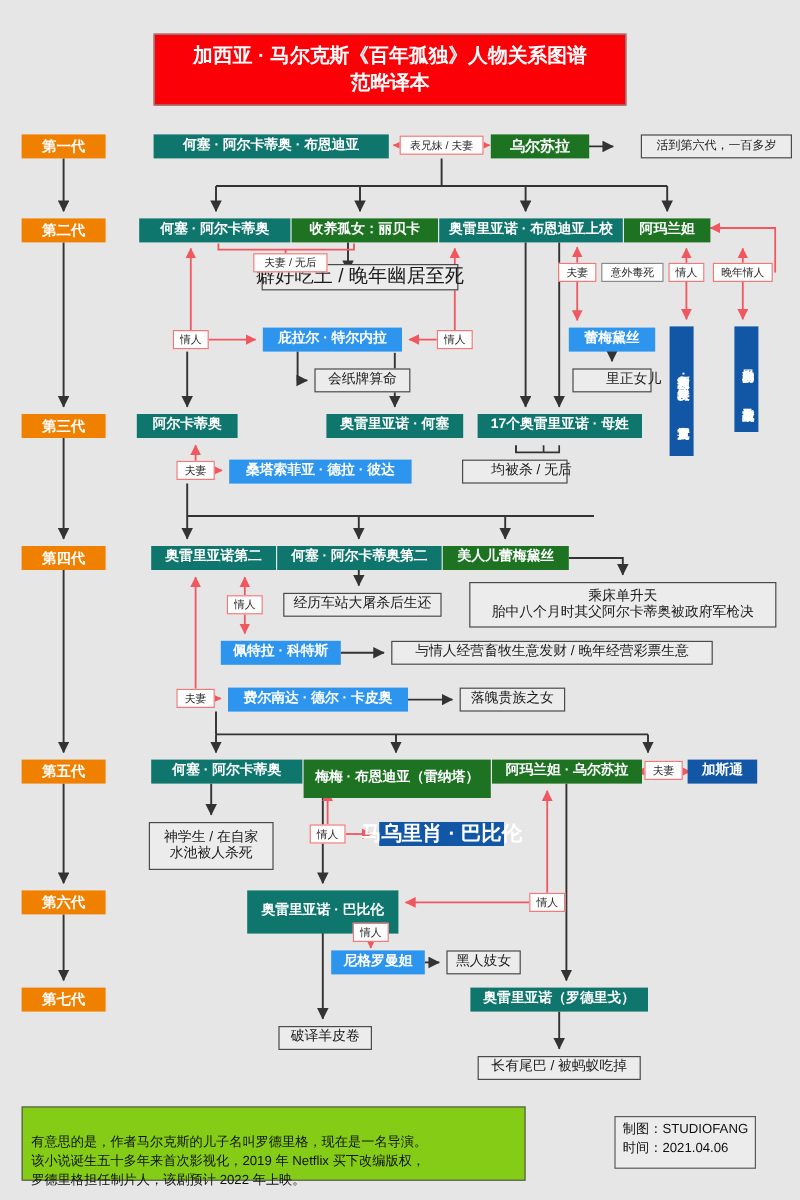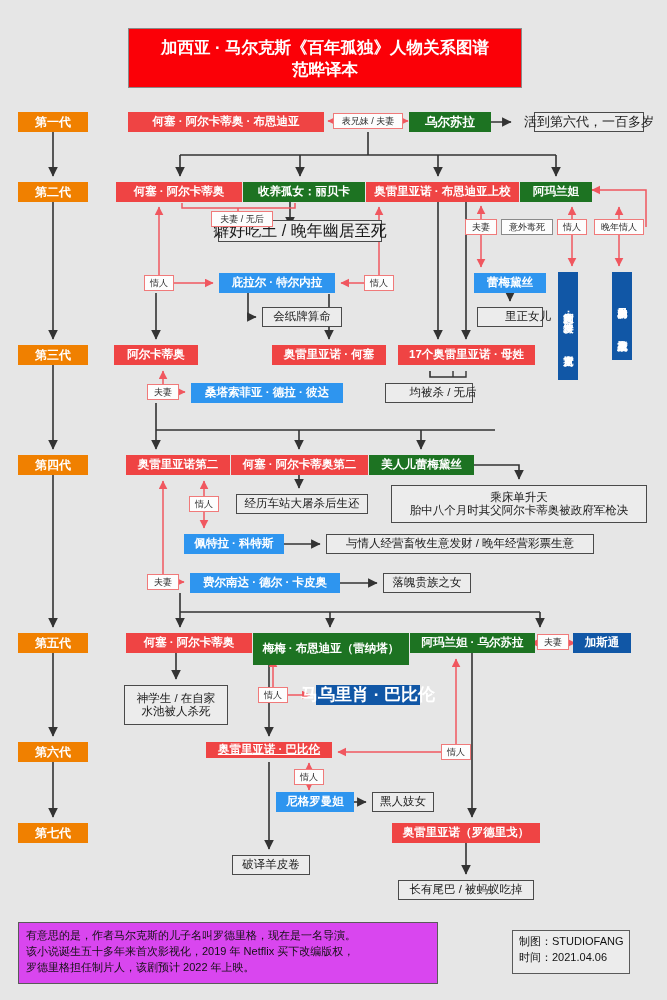--- a/index.html
+++ b/index.html
@@ -15,21 +15,21 @@
 
   .node{
     position:absolute;
     box-sizing:border-box;
     display:flex;align-items:center;justify-content:center;
     text-align:center;
     line-height:1.15;
     white-space:nowrap;
     z-index:3;
   }
-  .orange{background:#ef4444;color:#ffffff;font-weight:bold;}
+  .orange{background:#0f766e;color:#ffffff;font-weight:bold;}
   .green {background:#1d7322;color:#ffffff;font-weight:bold;}
   .blue  {background:#2e95ef;color:#ffffff;font-weight:bold;}
   .dblue {background:#1157a6;color:#ffffff;font-weight:bold;}
   .white {background:#ececec;color:#1a1a1a;border:1.4px solid #4a4a4a;}
   .pinkbox{background:#fdfdfd;color:#2a2a2a;border:1px solid #f07a7a;font-size:9px;padding:0 3px;}
   .greybox{background:#fdfdfd;color:#2a2a2a;border:1px solid #8a8a8a;font-size:9px;padding:0 3px;}
 
   .title{
     position:absolute;left:128px;top:28px;width:392px;height:58px;
     background:#fb0007;border:1.5px solid #8a8a8a;
@@ -47,23 +47,23 @@
 
   .vert{
     writing-mode:vertical-rl;
     text-orientation:upright;
     letter-spacing:0px;
     line-height:1;
   }
 
   .footnote{
     position:absolute;left:18px;top:922px;width:420px;height:62px;
-    background:#d946ef;border:1.4px solid #5a5a5a;
+    background:#84cc16;border:1.4px solid #5a5a5a;
     color:#111;font-size:11px;line-height:1.45;
-    padding:5px 7px;box-sizing:border-box;text-align:left;z-index:4;
+    padding:22px 7px;box-sizing:border-box;text-align:left;z-index:4;
   }
   .credit{
     position:absolute;left:512px;top:930px;width:118px;height:44px;
     background:#ececec;border:1.4px solid #5a5a5a;
     color:#111;font-size:11px;line-height:1.45;
     padding:3px 6px;box-sizing:border-box;text-align:left;z-index:4;
   }
   .footnote div,.credit div{white-space:nowrap;}
 </style>
 </head>
@@ -199,21 +199,21 @@
       <div class="genlabel" style="top: 182px;">第二代</div>
       <div class="genlabel" style="top: 345px;">第三代</div>
       <div class="genlabel" style="top: 455px;">第四代</div>
       <div class="genlabel" style="top: 633px;">第五代</div>
       <div class="genlabel" style="top: 742px;">第六代</div>
       <div class="genlabel" style="top: 823px;">第七代</div>
     </div>
   <div id="nodes">
       <div class="node orange" style="left: 128px; top: 112px; width: 196px; height: 20px; font-size: 11.5px;">何塞 · 阿尔卡蒂奥 · 布恩迪亚</div>
       <div class="node green" style="left: 409px; top: 112px; width: 82px; height: 20px; font-size: 12.5px;">乌尔苏拉</div>
-      <div class="node white" style="left: 534px; top: 112px; width: 110px; height: 20px; font-size: 13px;">活到第六代，一百多岁</div>
+      <div class="node white" style="left: 534px; top: 112px; width: 126px; height: 20px; font-size: 10px;">活到第六代，一百多岁</div>
       <div class="node orange" style="left: 116px; top: 182px; width: 126px; height: 20px; font-size: 11.5px;">何塞 · 阿尔卡蒂奥</div>
       <div class="node green" style="left: 243px; top: 182px; width: 122px; height: 20px; font-size: 11.5px;">收养孤女：丽贝卡</div>
       <div class="node orange" style="left: 366px; top: 182px; width: 153px; height: 20px; font-size: 11.5px;">奥雷里亚诺 · 布恩迪亚上校</div>
       <div class="node green" style="left: 520px; top: 182px; width: 72px; height: 20px; font-size: 11.5px;">阿玛兰妲</div>
       <div class="node white" style="left: 218px; top: 220px; width: 164px; height: 22px; font-size: 16px;">癖好吃土 / 晚年幽居至死</div>
       <div class="node blue" style="left: 219px; top: 273px; width: 116px; height: 20px; font-size: 11.5px;">庇拉尔 · 特尔内拉</div>
       <div class="node white" style="left: 262px; top: 307px; width: 80px; height: 20px; font-size: 11.5px;">会纸牌算命</div>
       <div class="node blue" style="left: 474px; top: 273px; width: 72px; height: 20px; font-size: 11.5px;">蕾梅黛丝</div>
       <div class="node white" style="left: 477px; top: 307px; width: 66px; height: 20px; font-size: 11.5px; padding-left: 36px;">里正女儿</div>
       <div class="node dblue" style="left: 558px; top: 272px; width: 20px; height: 108px; font-size: 10px;">
@@ -245,21 +245,21 @@
       <div class="node green" style="left: 253px; top: 633px; width: 156px; height: 32px; font-size: 11.5px;">梅梅 · 布恩迪亚（雷纳塔）</div>
       <div class="node green" style="left: 410px; top: 633px; width: 125px; height: 20px; font-size: 11.5px;">阿玛兰妲 · 乌尔苏拉</div>
       <div class="node dblue" style="left: 573px; top: 633px; width: 58px; height: 20px; font-size: 11.5px;">加斯通</div>
       <div class="node white" style="left: 124px; top: 685px; width: 104px; height: 40px; font-size: 11.5px; white-space: normal;">
         <div>
           <div style="white-space: nowrap;">神学生 / 在自家</div>
           <div style="white-space: nowrap;">水池被人杀死</div>
         </div>
       </div>
       <div class="node dblue" style="left: 316px; top: 685px; width: 104px; height: 20px; font-size: 17px;">马乌里肖 · 巴比伦</div>
-      <div class="node orange" style="left: 206px; top: 742px; width: 126px; height: 16px; font-size: 11.5px; text-decoration: underline;">奥雷里亚诺 · 巴比伦</div>
+      <div class="node orange" style="left: 206px; top: 742px; width: 126px; height: 36px; font-size: 11.5px;">奥雷里亚诺 · 巴比伦</div>
       <div class="node blue" style="left: 276px; top: 792px; width: 78px; height: 20px; font-size: 11.5px;">尼格罗曼妲</div>
       <div class="node white" style="left: 372px; top: 792px; width: 62px; height: 20px; font-size: 11.5px;">黑人妓女</div>
       <div class="node orange" style="left: 392px; top: 823px; width: 148px; height: 20px; font-size: 11.5px;">奥雷里亚诺（罗德里戈）</div>
       <div class="node white" style="left: 232px; top: 855px; width: 78px; height: 20px; font-size: 11.5px;">破译羊皮卷</div>
       <div class="node white" style="left: 398px; top: 880px; width: 136px; height: 20px; font-size: 11.5px;">长有尾巴 / 被蚂蚁吃掉</div>
     </div>
   <div id="rels">
       <div class="node pinkbox" style="left: 333px; top: 113px; width: 70px; height: 16px; z-index: 5;">表兄妹 / 夫妻</div>
       <div class="node pinkbox" style="left: 211px; top: 211px; width: 62px; height: 16px; z-index: 5;">夫妻 / 无后</div>
       <div class="node pinkbox" style="left: 144px; top: 275px; width: 30px; height: 16px; z-index: 5;">情人</div>

